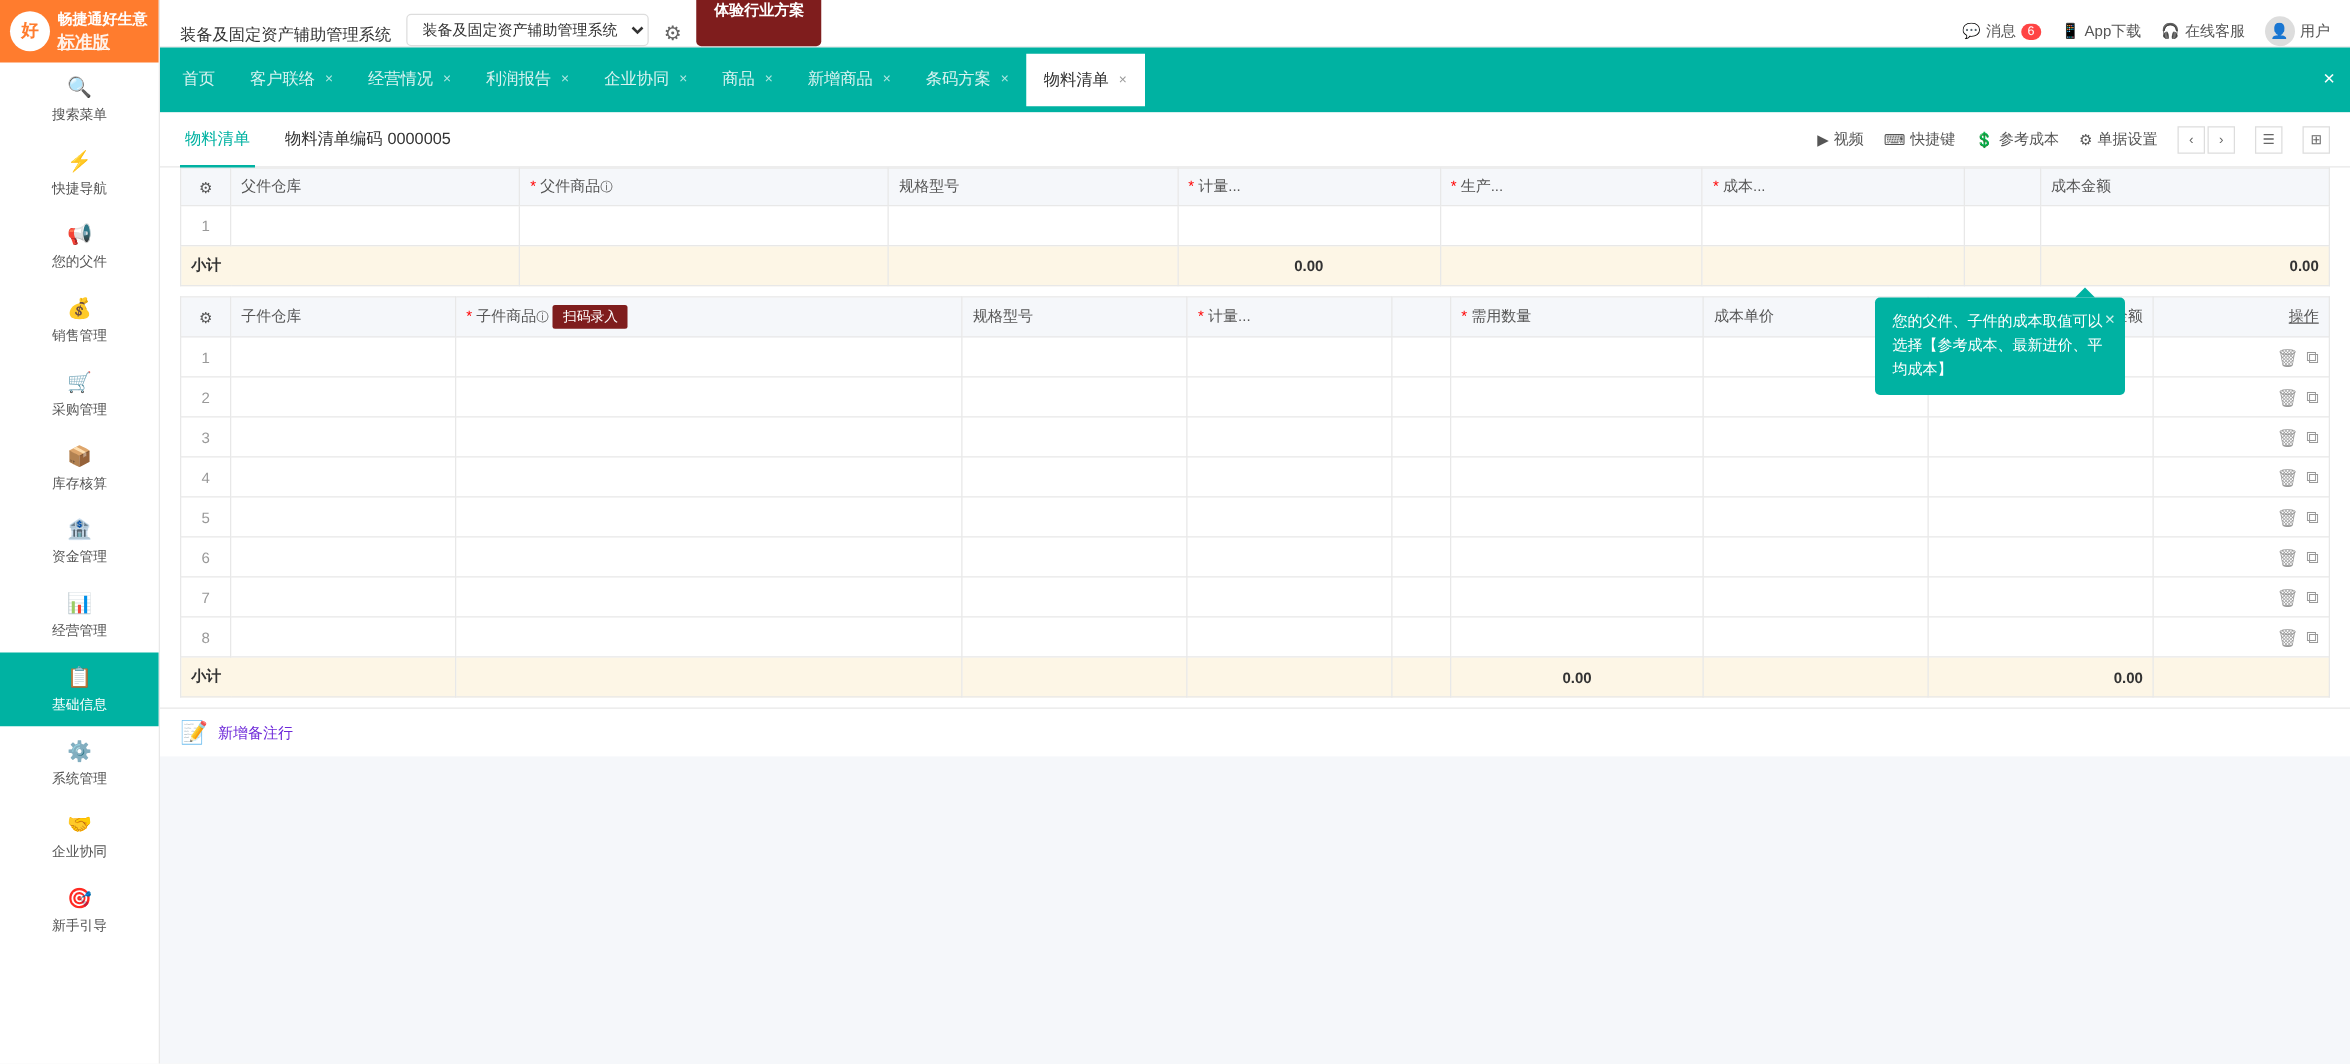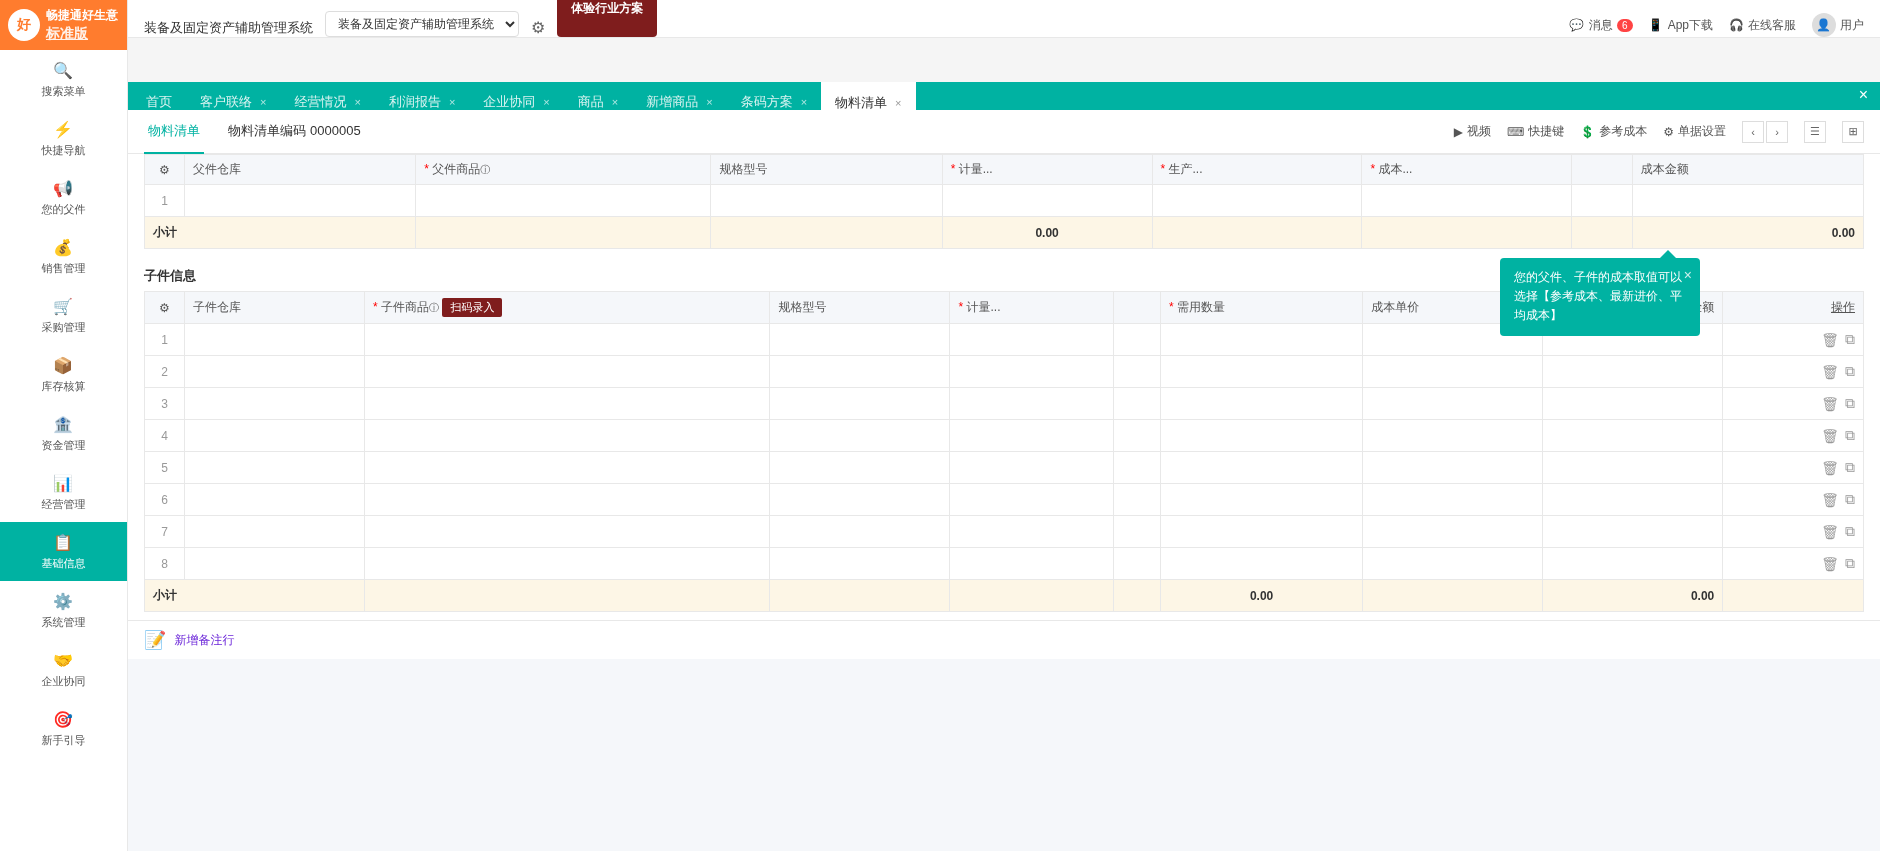--- a/index.html
+++ b/index.html
@@ -141,25 +141,25 @@
       display: flex;
       align-items: center;
       justify-content: center;
       font-size: 12px;
     }
 
     
     .nav-tabs {
       background: #00b2a2;
       display: flex;
-      height: 28px;
+      align-items: center;
+      height: 52px;
       padding: 0 4px;
       flex-shrink: 0;
       overflow-x: auto;
-      margin-top: 44px;
     }
     .nav-tab {
       display: flex;
       align-items: center;
       padding: 0 14px;
       height: 42px;
       color: rgba(255,255,255,0.85);
       cursor: pointer;
       font-size: 13px;
       white-space: nowrap;
@@ -592,21 +592,20 @@
               <td></td>
               <td></td>
               <td></td>
               <td style="text-align:right;"><span>0.00</span></td>
             </tr>
           </tbody>
         </table>
       </div>
 
       <div class="section">
-        <div class="section-title">子件信息</div>
         <table class="data-table">
           <thead>
             <tr>
               <th class="settings-col">⚙</th>
               <th>子件仓库</th>
               <th><span style="color:red">*</span> 子件商品<span style="font-size:10px">ⓘ</span>
                 <button class="scan-btn">扫码录入</button>
               </th>
               <th>规格型号</th>
               <th><span style="color:red">*</span> 计量...</th>

